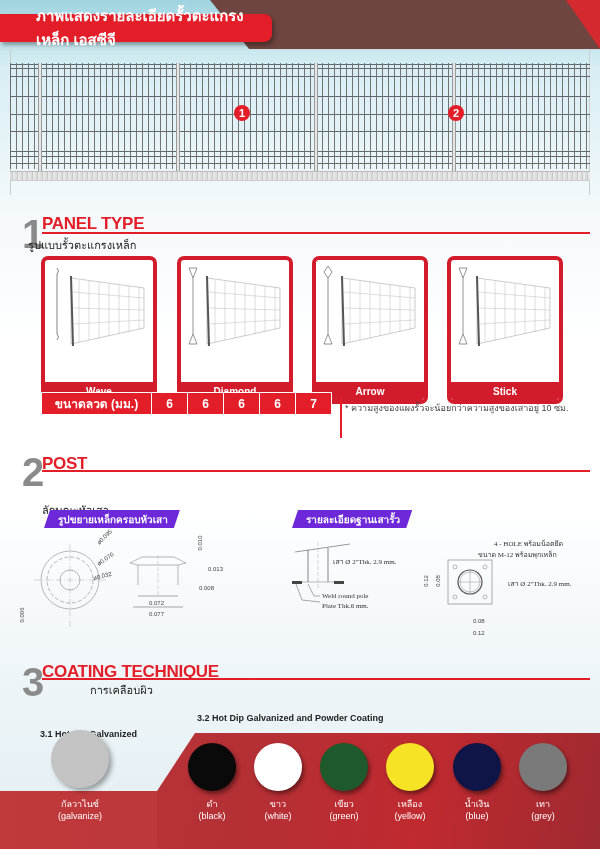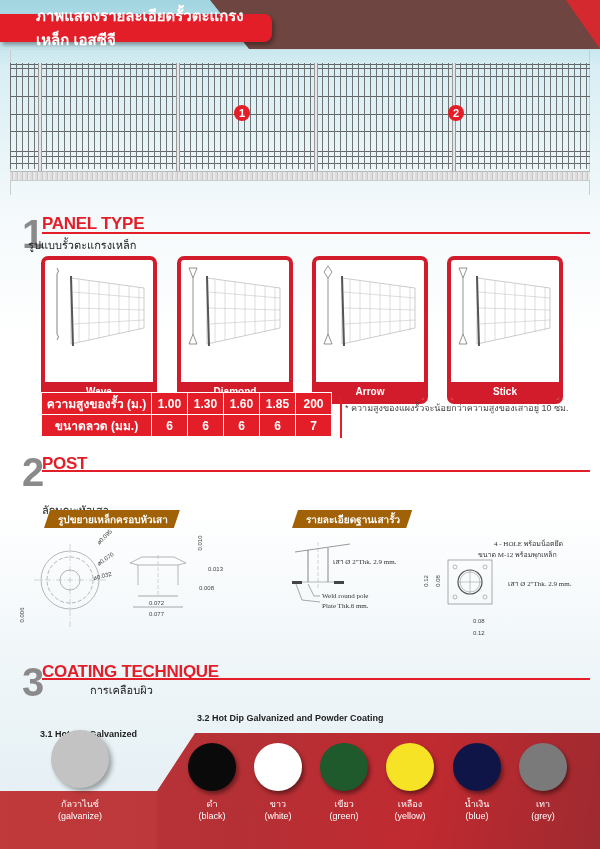--- a/index.html
+++ b/index.html
@@ -90,21 +90,21 @@
     background: #e31e28; color: #fff; font-weight: bold; font-size: 12px;
     border: 1px solid #fff; height: 22px; text-align: center;
   }
   .spec-table td.h { width: 110px; }
   .spec-table td.v { width: 36px; }
   .notes { position: absolute; left: 345px; top: 398px; font-size: 9px; color: #444; line-height: 20px; }
   .notes .bar { position: absolute; left: -5px; width: 2px; height: 20px; background: #e31e28; }
 
   
   .tag {
-    position: absolute; height: 18px; background: #a16207; color: #fff;
+    position: absolute; height: 18px; background: #6d28d9; color: #fff;
     font-size: 10px; font-weight: bold; display: flex; align-items: center; padding: 0 12px 0 14px;
     clip-path: polygon(6px 0, 100% 0, calc(100% - 6px) 100%, 0 100%);
   }
   .dwg-text { position: absolute; font-size: 7px; color: #333; font-family: "Liberation Serif", serif; white-space: nowrap; }
   .dim { position: absolute; font-size: 6px; color: #444; white-space: nowrap; }
 
   
   .coat-label { position: absolute; font-size: 9px; font-weight: bold; color: #222; }
   .red-bg {
     position: absolute; left: 0; top: 733px; width: 600px; height: 116px;
@@ -244,28 +244,20 @@
           <line x1="24" y1="44" x2="95" y2="46"></line>
           <line x1="24" y1="60" x2="95" y2="56"></line>
       </g>
     </svg>
   </div>
   <div class="cap">Stick</div>
 </div>
 
 <table class="spec-table">
   <tbody>
-      <tr>
-    <td class="h">ความสูงของรั้ว (ม.)</td>
-    <td class="v">1.00</td>
-    <td class="v">1.30</td>
-    <td class="v">1.60</td>
-    <td class="v">1.85</td>
-    <td class="v">200</td>
-  </tr>
   <tr>
     <td class="h">ขนาดลวด (มม.)</td>
     <td class="v">6</td>
     <td class="v">6</td>
     <td class="v">6</td>
     <td class="v">6</td>
     <td class="v">7</td>
   </tr>
 </tbody>
   </table>

